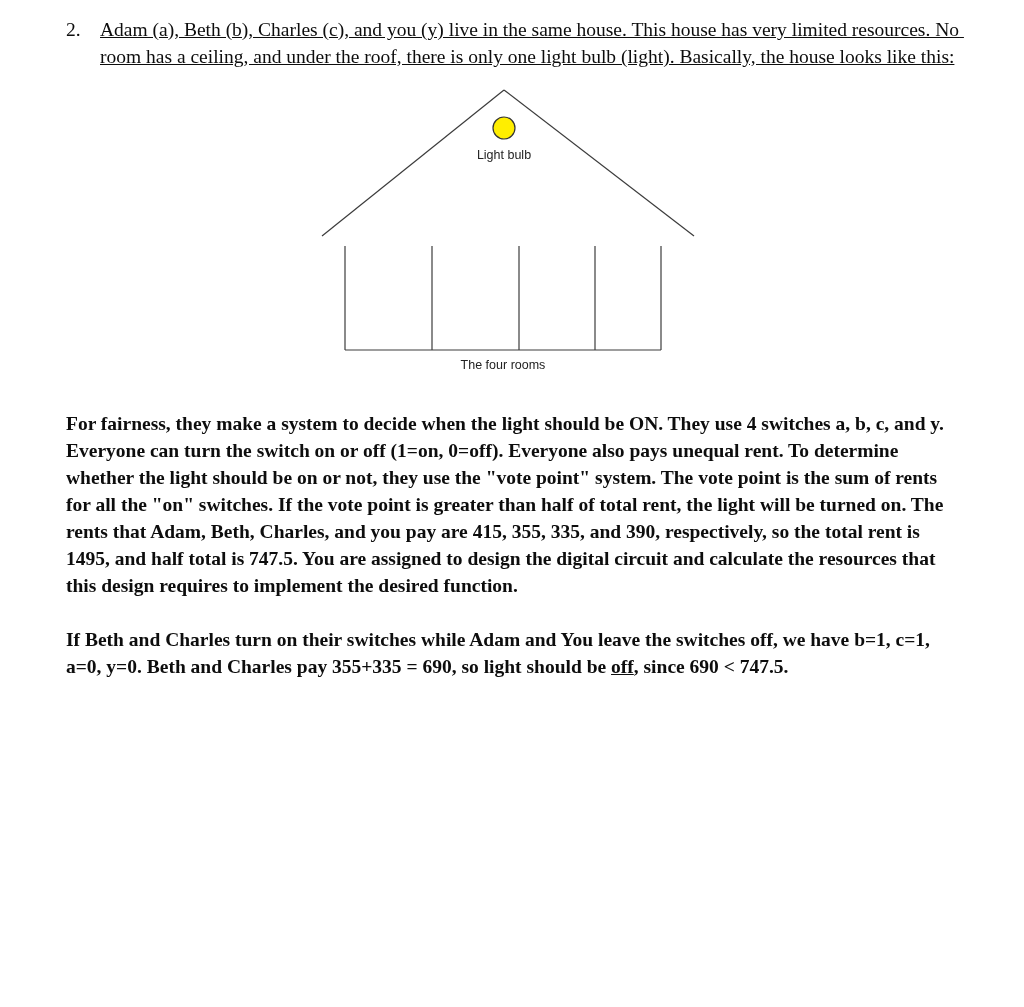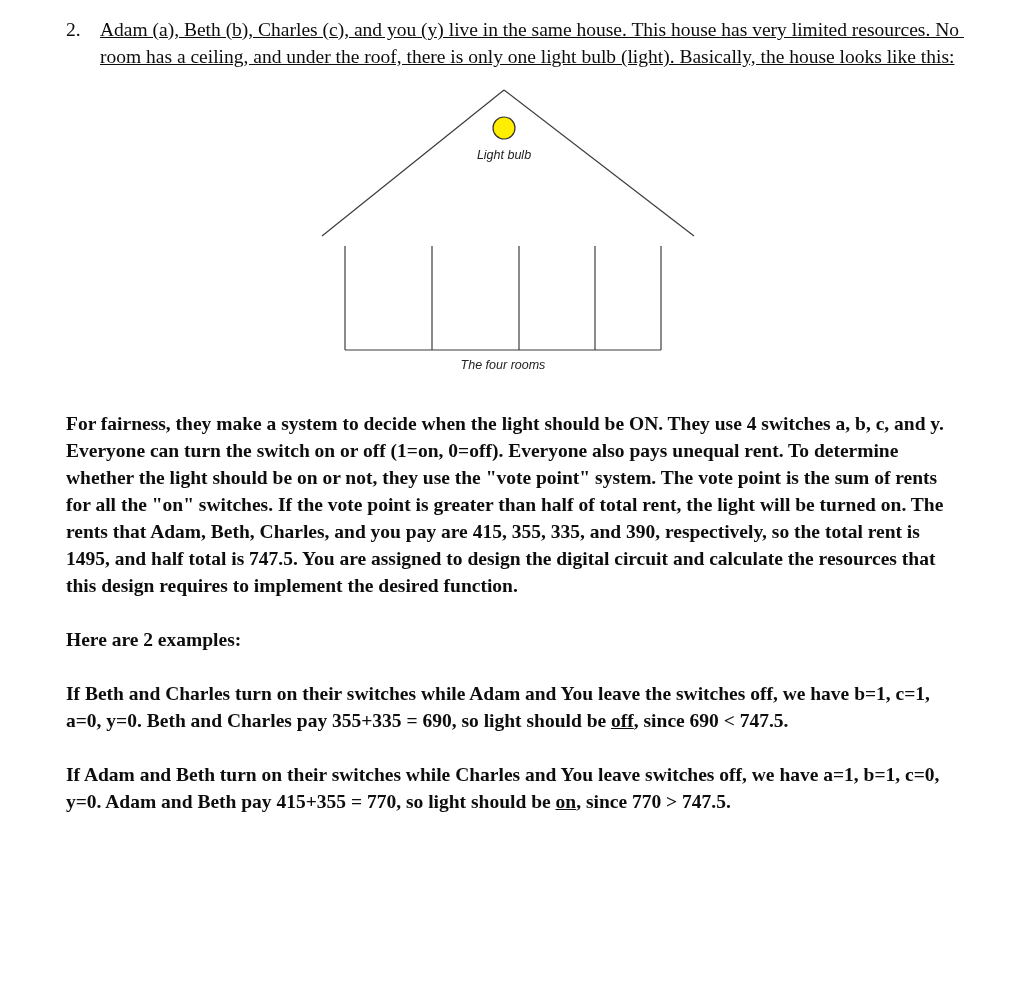--- a/index.html
+++ b/index.html
@@ -43,21 +43,20 @@
     text-decoration: underline;
     text-align: center;
   }
   figure.diagram {
     margin: 14px auto 34px auto;
     width: 380px;
     height: 292px;
     padding: 0;
     position: relative;
     left: -6px;
-    font-style: italic;
   }
   .diagram svg {
     display: block;
   }
   .diagram text {
     font-family: "Liberation Sans", sans-serif;
     font-size: 12.5px;
     fill: #222222;
   }
 </style>
@@ -86,20 +85,18 @@
       <line x1="277" y1="162" x2="277" y2="266" stroke="#3c3c3c" stroke-width="1.2"></line>
       <line x1="343" y1="162" x2="343" y2="266" stroke="#3c3c3c" stroke-width="1.2"></line>
 
       <line x1="27" y1="266" x2="343" y2="266" stroke="#3c3c3c" stroke-width="1.2"></line>
       <text x="185" y="285" text-anchor="middle">The four rooms</text>
     </svg>
   </figure>
 
   <p class="para">For fairness, they make a system to decide when the light should be ON. They use 4 switches a, b, c, and y. Everyone can turn the switch on or off (1=on, 0=off). Everyone also pays unequal rent. To determine whether the light should be on or not, they use the "vote point" system. The vote point is the sum of rents for all the "on" switches. If the vote point is greater than half of total rent, the light will be turned on. The rents that Adam, Beth, Charles, and you pay are 415, 355, 335, and 390, respectively, so the total rent is 1495, and half total is 747.5. You are assigned to design the digital circuit and calculate the resources that this design requires to implement the desired function.</p>
 
-  <p class="para">Here are 2 examples:</p>
 
   <p class="para"><span>If Beth and Charles turn on their switches while Adam and You leave the switches off, we have b=1, c=1, a=0, y=0. Beth and Charles pay 355+335 = 690, so light should be </span><span class="u">off</span><span>, since 690 &lt; 747.5.</span></p>
 
-  <p class="para"><span>If Adam and Beth turn on their switches while Charles and You leave switches off, we have a=1, b=1, c=0, y=0. Adam and Beth pay 415+355 = 770, so light should be </span><span class="u">on</span><span>, since 770 &gt; 747.5.</span></p>
 
 
 </div>
 
 </body></html>

